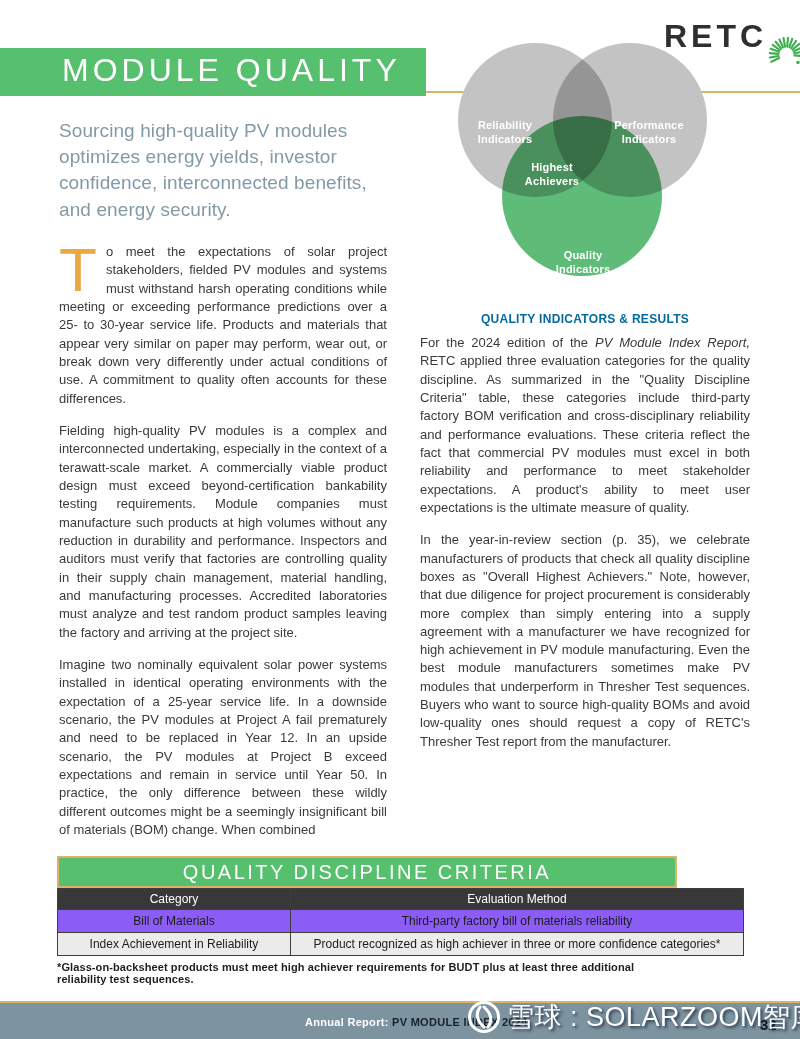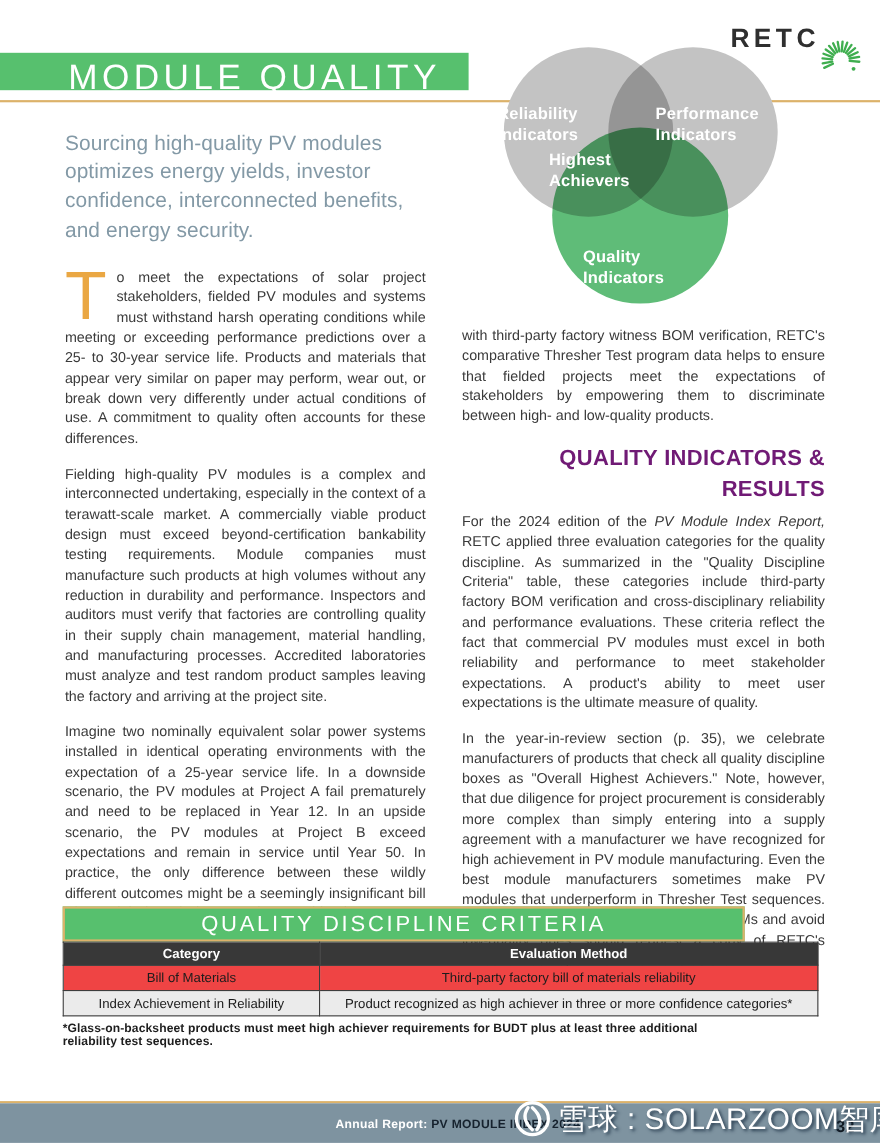--- a/index.html
+++ b/index.html
@@ -1,56 +1,56 @@
 <!DOCTYPE html>
 <html><head>
 <meta charset="utf-8">
 <style>
   * { margin:0; padding:0; box-sizing:border-box; }
   body { background:#e8e8e8; font-family:"Liberation Sans", sans-serif; }
   .page { position:relative; width:800px; height:1039px; background:#ffffff; overflow:hidden; margin:0 auto; }
 
   
   .logo { position:absolute; left:664px; top:16px; display:flex; align-items:flex-start; }
-  .logo-text { font-size:24px; font-weight:600; letter-spacing:4px; color:#2f2f2f; line-height:40px; }
+  .logo-text { font-size:32px; font-weight:600; letter-spacing:4px; color:#2f2f2f; line-height:40px; }
 
   
-  .banner { position:absolute; left:0; top:48px; width:426px; height:34px; background:#57c06e; }
+  .banner { position:absolute; left:0; top:48px; width:426px; height:48px; background:#57c06e; }
   .banner-title { color:#ffffff; font-weight:300; font-size:32px; letter-spacing:4px; line-height:44px; padding-left:62px; white-space:nowrap; }
   .gold-line { position:absolute; left:0; top:91px; width:800px; height:2px; background:#dcb26a; }
 
   
   .venn { position:absolute; left:452px; top:40px; width:264px; height:240px; }
-  .venn-label { position:absolute; width:106px; color:#ffffff; font-weight:700; font-size:15px; line-height:1.25; letter-spacing:0.2px; white-space:pre-line; }
+  .venn-label { position:absolute; width:106px; text-align:center; color:#ffffff; font-weight:700; font-size:11px; line-height:1.25; letter-spacing:0.2px; white-space:pre-line;margin-top:24px; }
   .vl-rel  { left:452px; top:95px; }
   .vl-perf { left:596px; top:95px; }
   .vl-high { left:499px; top:137px; }
   .vl-qual { left:530px; top:225px; }
 
   
   .intro { position:absolute; left:59px; top:118px; width:334px; color:#8399a6; font-size:19px; line-height:1.38; font-weight:400; letter-spacing:0.1px; }
 
   
   .col { position:absolute; color:#3a3a3a; font-size:13px; line-height:1.41; text-align:justify; }
   .col p { margin-bottom:14px; }
   .col-left  { left:59px;  top:243px; width:328px; }
   .col-right { left:420px; top:296px; width:330px; }
   .dropcap { float:left; font-size:62px; line-height:50px; height:52px; color:#eaa743; font-weight:300; margin:2px 9px 0 0; }
-  .section-heading { color:#701a75; font-size:20px; font-weight:800; letter-spacing:0.3px; margin:15px 0 6px 0; text-align:right; }
+  .section-heading { color:#0369a1; font-size:12px; font-weight:800; letter-spacing:0.3px; margin:15px 0 6px 0; text-align:center; }
   .it { font-style:italic; }
 
   
-  .criteria { position:absolute; left:57px; top:824px; width:620px; }
+  .criteria { position:absolute; left:57px; top:856px; width:620px; }
   .criteria-title { height:32px; background:#57c06e; border:2px solid #dcb26a; color:#ffffff; font-size:20px; font-weight:300; letter-spacing:2.5px; text-align:center; line-height:28px; }
   table.crit { width:100%; border-collapse:collapse; table-layout:fixed; }
   table.crit th, table.crit td { border:1px solid #3d3d3d; text-align:center; padding:3px 4px; }
-  table.crit th { background:#383838; color:#ffffff; font-size:12px; font-weight:700; height:21px; }
+  table.crit th { background:#383838; color:#ffffff; font-size:12px; font-weight:400; height:21px; }
   table.crit td { font-size:12px; color:#1c1c1c; height:23px; }
   tr.row-alt td { background:#ebebeb; }
-  tr.row-plain td { background:#ef4444; }
+  tr.row-plain td { background:#8b5cf6; }
   .footnote { margin-top:5px; font-size:11px; font-weight:700; color:#1e1e1e; letter-spacing:0.1px; }
 
   
   .footer-gold { position:absolute; left:0; top:1001px; width:800px; height:2px; background:#dcb26a; }
   .footer-band { position:absolute; left:0; top:1003px; width:800px; height:36px; background:#7e93a0; }
   .footer-line { position:absolute; left:305px; top:1016px; font-size:11px; font-weight:700; letter-spacing:0.3px; white-space:nowrap; }
   .footer-label { color:#ffffff; }
   .footer-report { color:#16222e; }
   .page-number { position:absolute; left:760px; top:1016px; font-size:15px; font-weight:700; color:#101820; }
 
@@ -111,21 +111,20 @@
 
   <div class="intro">Sourcing high-quality PV modules optimizes energy yields, investor confidence, interconnected benefits, and energy security.</div>
 
   <div class="col col-left">
     <p><span class="dropcap">T</span><span>o meet the expectations of solar project stakeholders, fielded PV modules and systems must withstand harsh operating conditions while meeting or exceeding performance predictions over a 25- to 30-year service life. Products and materials that appear very similar on paper may perform, wear out, or break down very differently under actual conditions of use. A commitment to quality often accounts for these differences.</span></p>
     <p>Fielding high-quality PV modules is a complex and interconnected undertaking, especially in the context of a terawatt-scale market. A commercially viable product design must exceed beyond-certification bankability testing requirements. Module companies must manufacture such products at high volumes without any reduction in durability and performance. Inspectors and auditors must verify that factories are controlling quality in their supply chain management, material handling, and manufacturing processes. Accredited laboratories must analyze and test random product samples leaving the factory and arriving at the project site.</p>
     <p>Imagine two nominally equivalent solar power systems installed in identical operating environments with the expectation of a 25-year service life. In a downside scenario, the PV modules at Project A fail prematurely and need to be replaced in Year 12. In an upside scenario, the PV modules at Project B exceed expectations and remain in service until Year 50. In practice, the only difference between these wildly different outcomes might be a seemingly insignificant bill of materials (BOM) change. When combined</p>
   </div>
 
   <div class="col col-right">
-    <p>with third-party factory witness BOM verification, RETC's comparative Thresher Test program data helps to ensure that fielded projects meet the expectations of stakeholders by empowering them to discriminate between high- and low-quality products.</p>
     <div class="section-heading">QUALITY INDICATORS &amp; RESULTS</div>
     <p><span>For the 2024 edition of the </span><span class="it">PV Module Index Report,</span><span> RETC applied three evaluation categories for the quality discipline. As summarized in the "Quality Discipline Criteria" table, these categories include third-party factory BOM verification and cross-disciplinary reliability and performance evaluations. These criteria reflect the fact that commercial PV modules must excel in both reliability and performance to meet stakeholder expectations. A product's ability to meet user expectations is the ultimate measure of quality.</span></p>
     <p>In the year-in-review section (p. 35), we celebrate manufacturers of products that check all quality discipline boxes as "Overall Highest Achievers." Note, however, that due diligence for project procurement is considerably more complex than simply entering into a supply agreement with a manufacturer we have recognized for high achievement in PV module manufacturing. Even the best module manufacturers sometimes make PV modules that underperform in Thresher Test sequences. Buyers who want to source high-quality BOMs and avoid low-quality ones should request a copy of RETC's Thresher Test report from the manufacturer.</p>
   </div>
 
   <div class="criteria">
     <div class="criteria-title">QUALITY DISCIPLINE CRITERIA</div>
     <table class="crit">
       <colgroup>
           <col style="width:233px">

